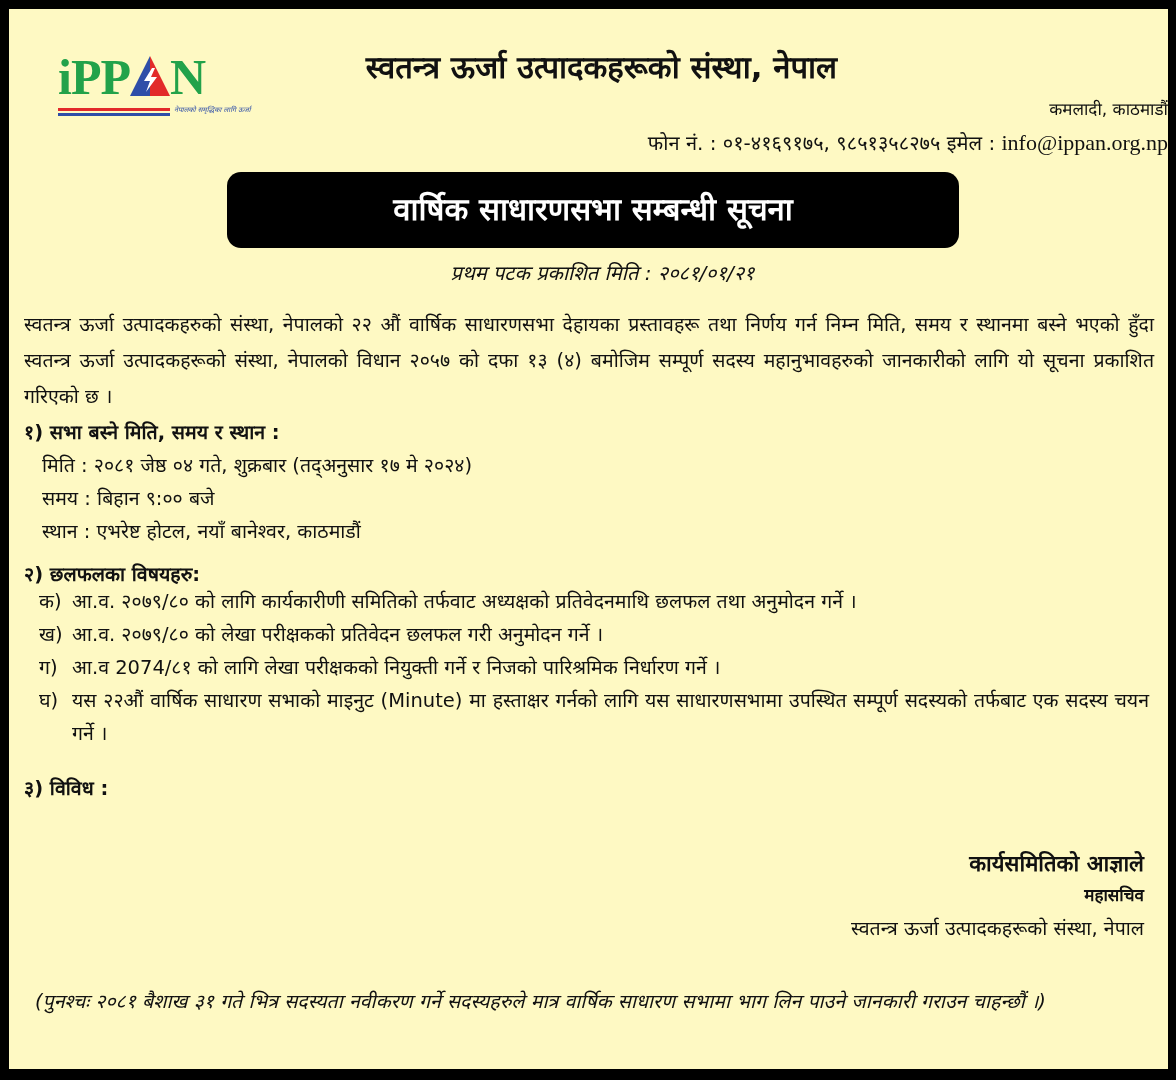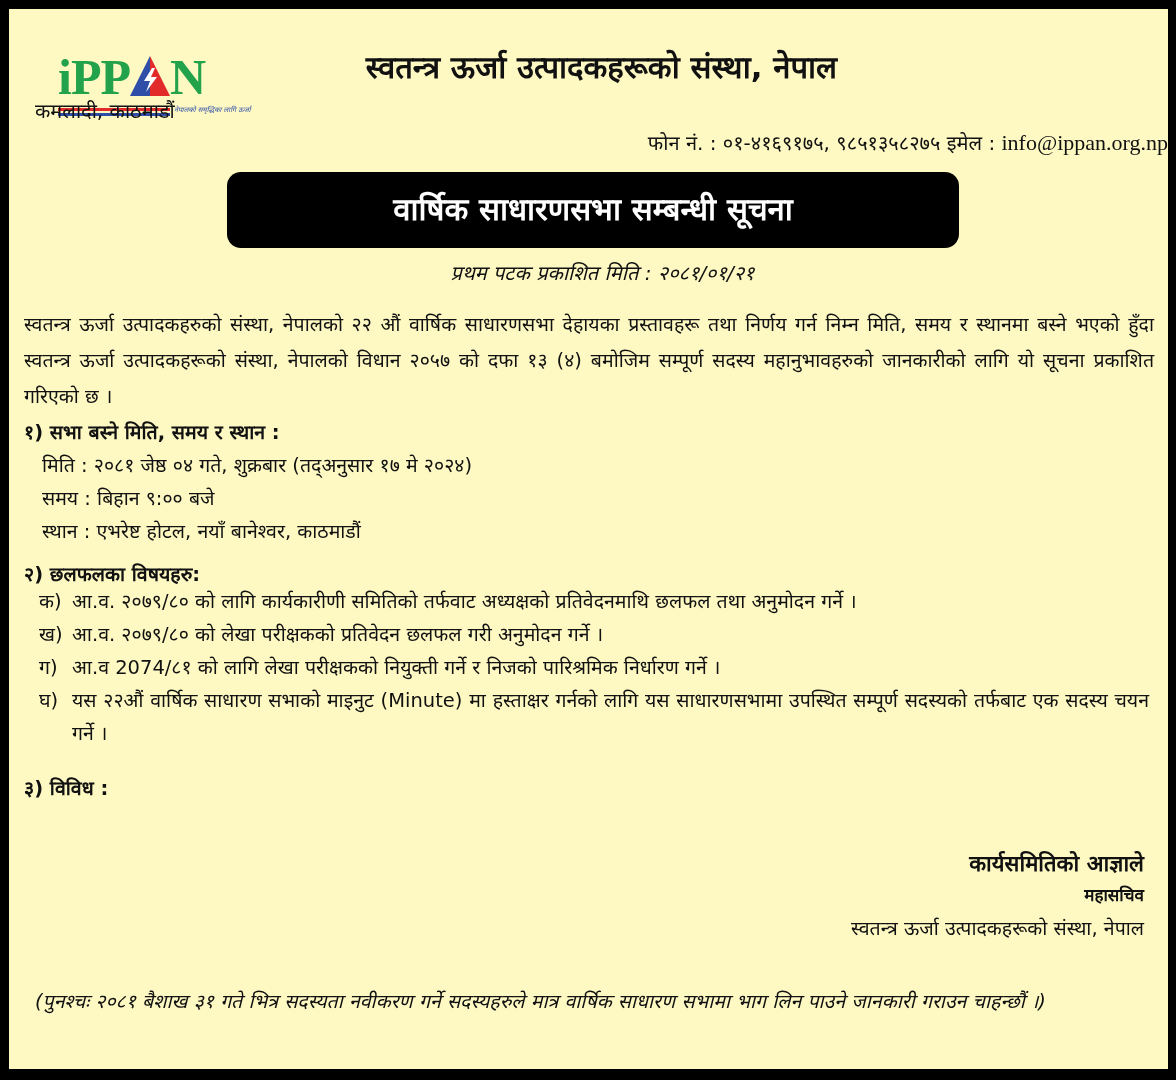--- a/index.html
+++ b/index.html
@@ -19,21 +19,21 @@
       white-space: nowrap;
     }
     .logo-text .tri { display: inline-block; position: relative; width: 40px; height: 40px; vertical-align: -2px; }
     .logo-bars { position: absolute; left: 0; top: 57px; width: 112px; }
     .logo-bars .r { height: 3px; background: #e22a2a; margin-bottom: 2px; }
     .logo-bars .b { height: 3px; background: #2e4ea8; }
     .logo-tag { position: absolute; left: 116px; top: 54px; font-size: 7px; color: #2e4ea8; font-style: italic; white-space: nowrap; text-align: center; }
 
     .org-title { position: absolute; left: 0; width: 1159px; top: 36px; text-align: center;
       font-size: 31px; font-weight: bold; padding-left: 26px; box-sizing: border-box; }
-    .org-addr { position: absolute; left: 0; width: 1159px; top: 88px; text-align: left; font-size: 20px; padding-left: 26px; box-sizing: border-box; }
+    .org-addr { position: absolute; left: 0; width: 1159px; top: 88px; text-align: right; font-size: 17px; padding-left: 26px; box-sizing: border-box; }
     .org-contact { position: absolute; left: 0; width: 1159px; top: 120px; text-align: right; font-size: 20px; padding-left: 26px; box-sizing: border-box; }
     .org-contact .email { font-family: "Liberation Serif", serif; font-size: 22px; }
 
     .banner { position: absolute; left: 218px; top: 163px; width: 732px; height: 76px; background: #000;
       color: #fff; text-align: center; font-size: 31px; font-weight: bold; line-height: 74px; border-radius: 14px; }
     .pubdate { position: absolute; left: 0; width: 1159px; top: 250px; text-align: center;
       font-size: 20px; font-style: italic; padding-left: 28px; box-sizing: border-box; }
 
     .intro { position: absolute; left: 15px; top: 298px; width: 1130px; font-size: 19.5px; line-height: 36px;
       text-align: justify; }

